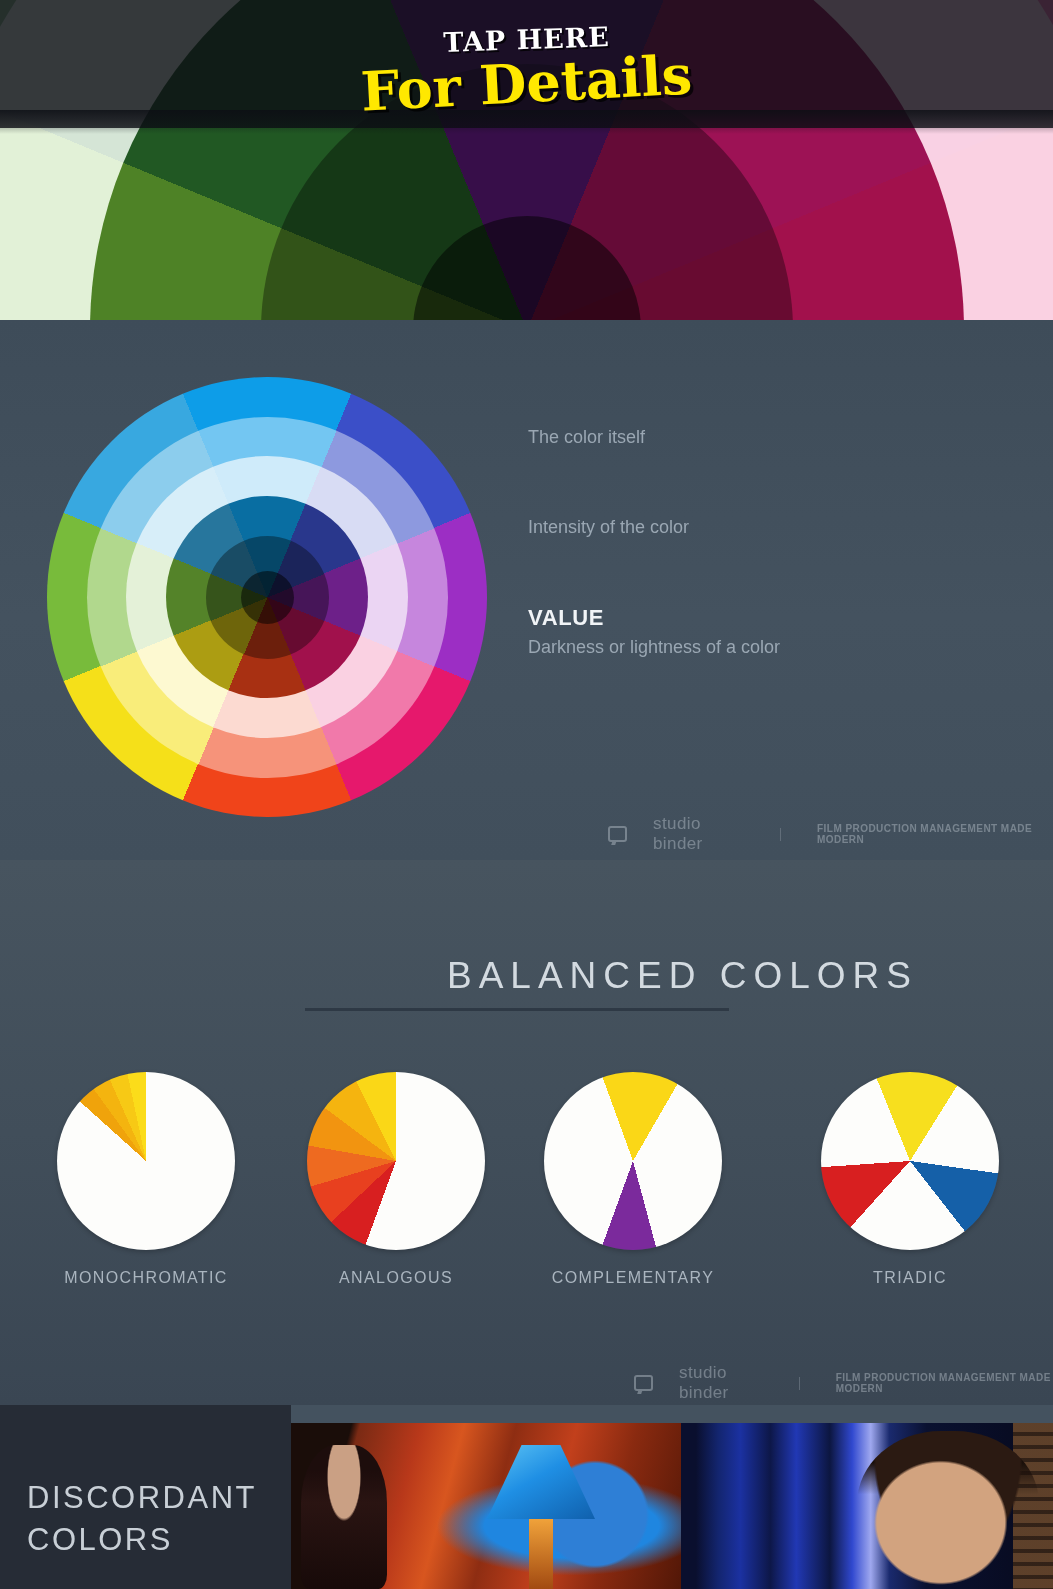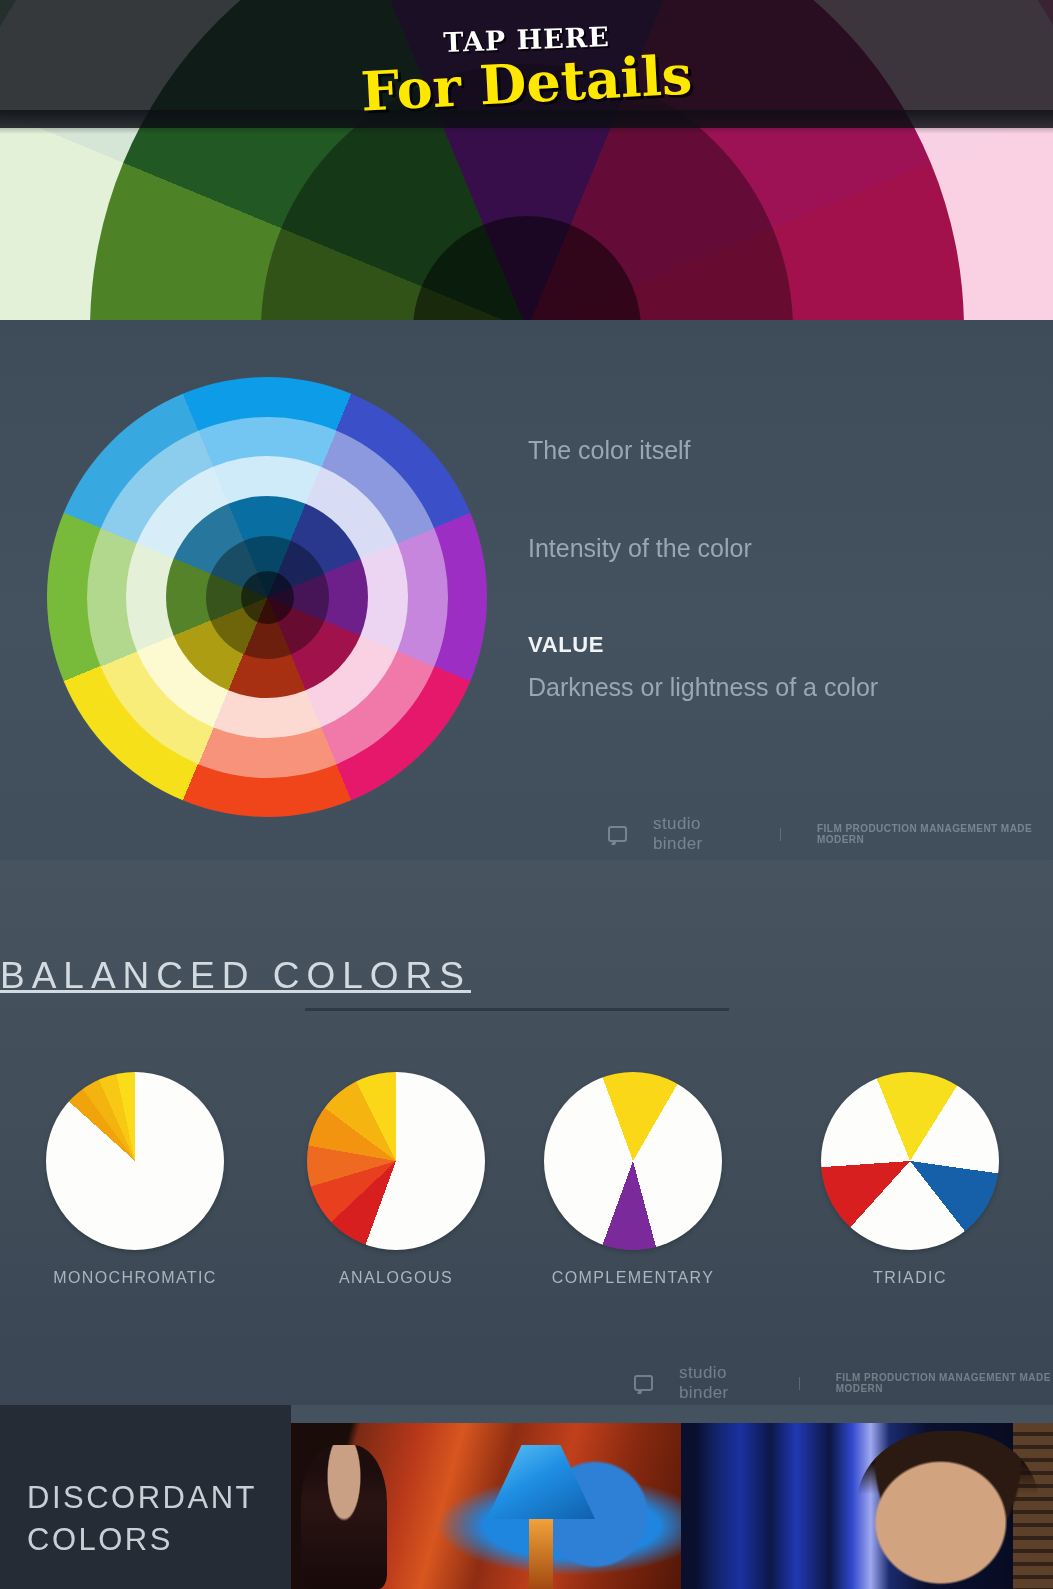--- a/index.html
+++ b/index.html
@@ -58,21 +58,21 @@
     position:absolute;left:47px;top:57px;width:440px;height:440px;border-radius:50%;
   }
   .hsv-list{position:absolute;left:528px;top:100px;width:480px;}
   .hsv-item{margin-bottom:67px;}
   .hsv-item:last-child{margin-bottom:0;}
   .hsv-term{
     font-size:22px;font-weight:bold;color:#f1f4f7;letter-spacing:.6px;
     line-height:1.15;
   }
   .hsv-desc{
-    font-size:25px;color:#9aa7b3;line-height:1.25;margin-top:15px;font-weight:normal;
+    font-size:18px;color:#9aa7b3;line-height:1.25;margin-top:6px;font-weight:normal;
   }
 
   
   .brand{
     position:absolute;display:flex;align-items:center;gap:26px;
     opacity:.42;
   }
   .brand-mark{
     width:15px;height:12px;border:2px solid #c3ccd4;border-radius:3px;
     position:relative;flex:none;
@@ -84,41 +84,41 @@
   .brand-name{font-size:17px;color:#c3ccd4;letter-spacing:.4px;}
   .brand-sep{width:1px;height:13px;background:#8d98a3;margin:0 10px;}
   .brand-tag{font-size:10px;color:#c3ccd4;letter-spacing:.45px;font-weight:bold;}
 
   
   .sec-balanced{
     position:absolute;left:0;top:860px;width:1053px;height:545px;
     background:linear-gradient(to bottom,#47545f 0%,#414e5a 50%,#3a4653 100%);
   }
   .bal-title{
-    position:absolute;left:0;top:95px;width:918px;text-align:left;
-    font-size:37px;color:#d3dae0;letter-spacing:7px;font-weight:normal;text-decoration:underline;
+    position:absolute;left:0;top:95px;width:918px;text-align:right;
+    font-size:37px;color:#d3dae0;letter-spacing:7px;font-weight:normal;
   }
   .bal-rule{
     position:absolute;left:305px;top:148px;width:424px;height:3px;
     background:#2e3945;
   }
   .schemes{
     position:absolute;left:0;top:212px;width:1053px;height:230px;
   }
   .scheme{
     position:absolute;top:0;width:200px;text-align:center;
   }
   .scheme .pie{
     width:178px;height:178px;border-radius:50%;margin:0 auto;
     box-shadow:0 2px 5px rgba(0,0,0,.22);
   }
   .scheme .lbl{
     margin-top:19px;font-size:16px;color:#aab5bf;letter-spacing:1.4px;
   }
-  #scheme-mono{left:35px;}
+  #scheme-mono{left:46px;}
   #scheme-ana{left:296px;}
   #scheme-comp{left:533px;}
   #scheme-tri{left:810px;}
 
   
   .sec-discordant{
     position:absolute;left:0;top:1405px;width:926px;height:184px;
     background:#262c36;
   }
   .disc-title{

